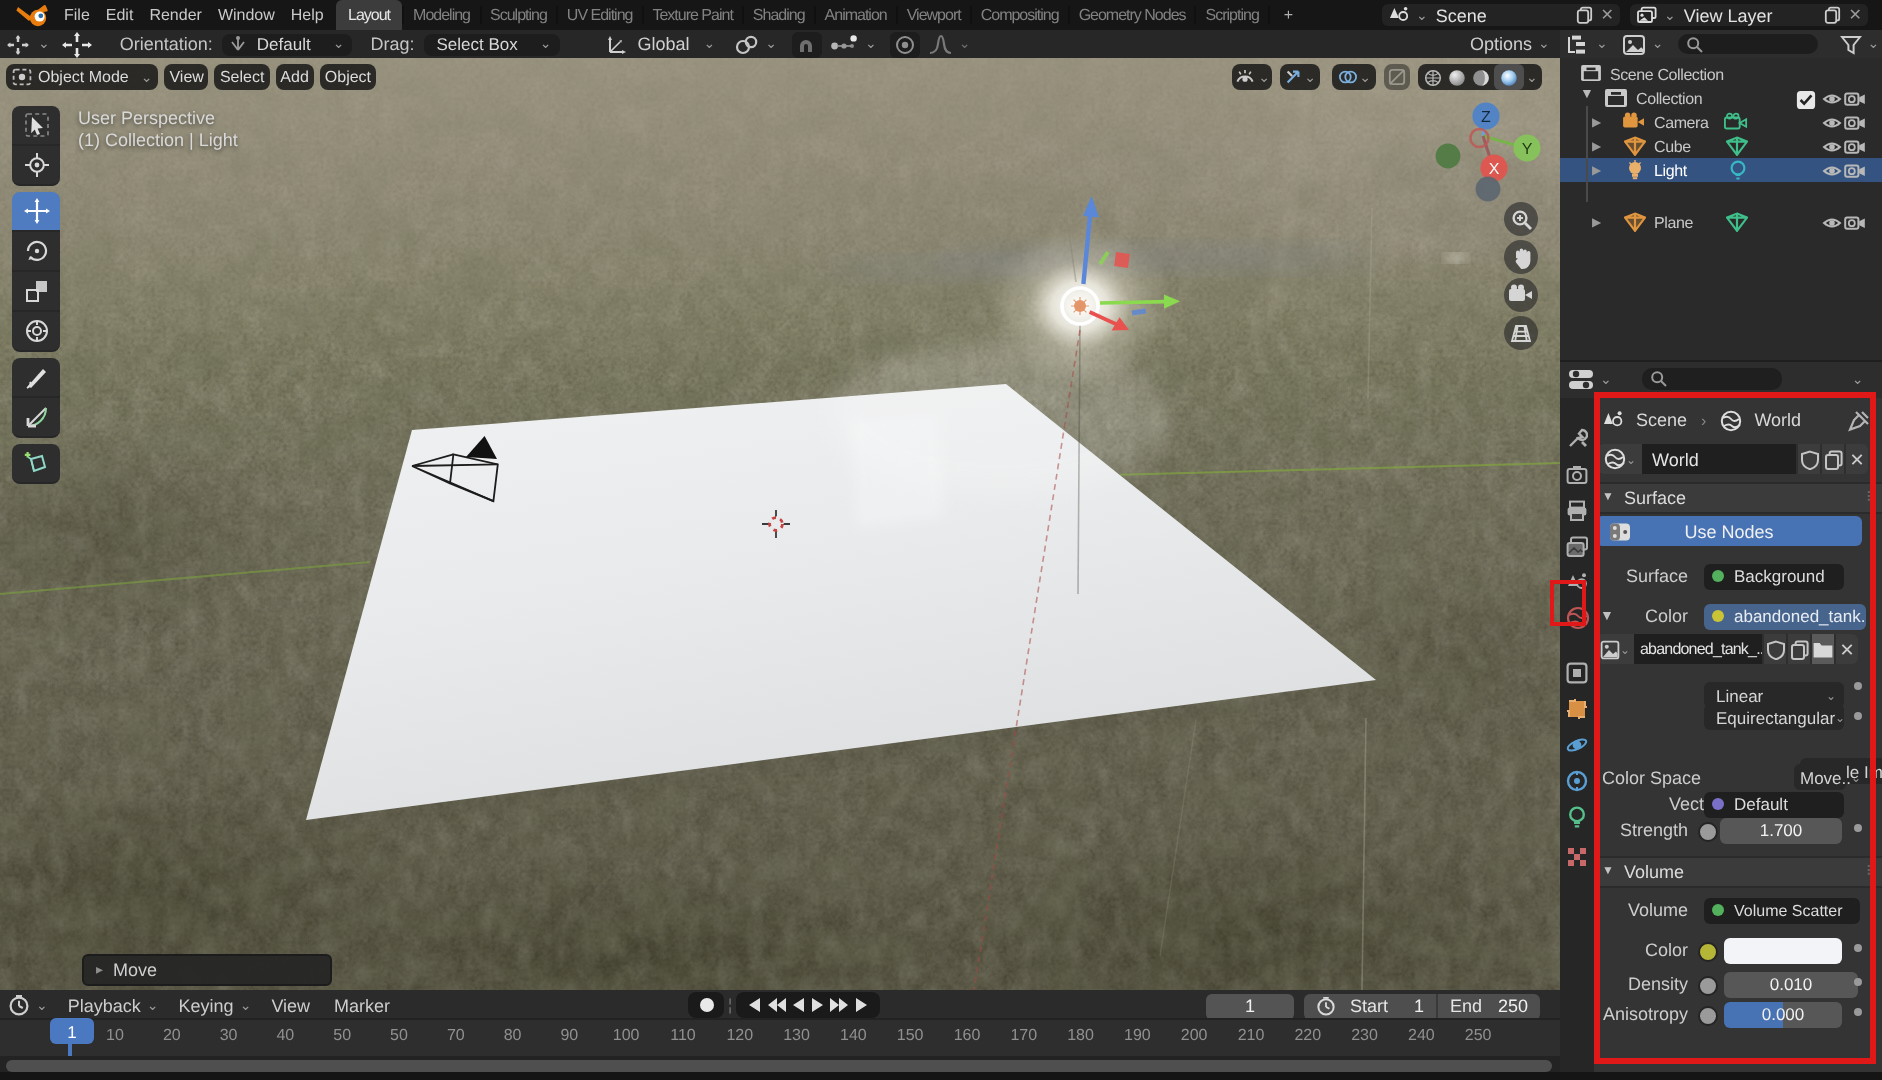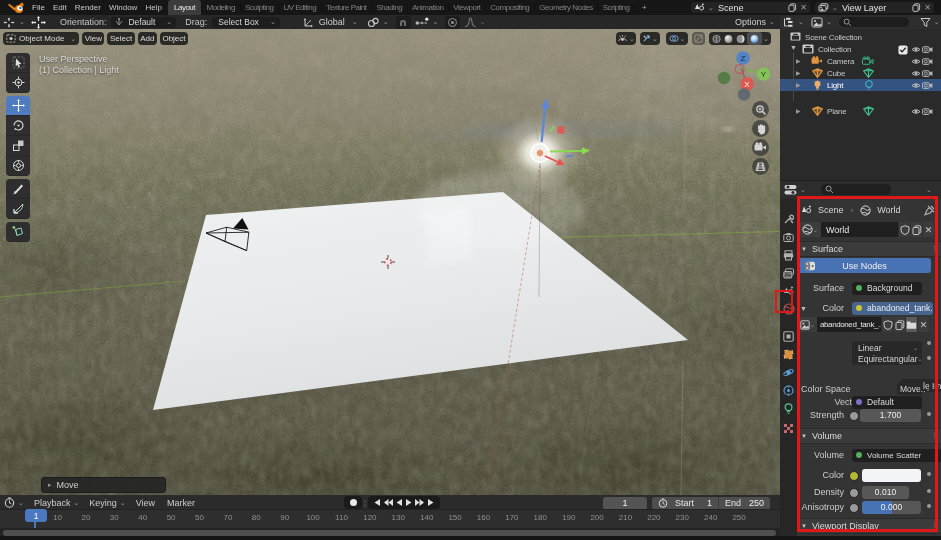--- a/index.html
+++ b/index.html
@@ -902,49 +902,44 @@
     </div>
       <span class="rdot" style="top:213px;"></span>
 
     <div class="phdr" style="top:229px;">
         <span class="ptri">▼</span>
         <span class="phtxt">Volume</span>
         <span class="pdots">⠿</span>
       </div>
     <div class="abs row" style="left:0;top:249px;width:144px;height:14px;">
       <span class="plabel">Volume</span>
-      <div class="pfield" style="width:90px;font-size:8px;">
+      <div class="pfield" style="width:78px;font-size:8px;">
           <span class="dot" style="background:#53b05c;"></span>
           <span>Volume Scatter</span>
         </div>
     </div>
     <div class="abs row" style="left:0;top:269px;width:144px;height:14px;">
       <span class="plabel">Color</span>
       <span class="dotbtn" style="background:#b5b538;"></span>
       <div style="position:absolute;left:65px;width:59px;height:13px;background:#f2f4f7;border-radius:3px;"></div>
     </div>
       <span class="rdot" style="top:273px;"></span>
     <div class="abs row" style="left:0;top:286px;width:144px;height:14px;">
       <span class="plabel">Density</span>
       <span class="dotbtn"></span>
-      <div class="pslider" style="left:65px;width:47px;">0.010</div>
+      <div class="pslider" style="left:65px;width:67px;">0.010</div>
     </div>
       <span class="rdot" style="top:290px;"></span>
     <div class="abs row" style="left:0;top:301px;width:144px;height:14px;">
       <span class="plabel">Anisotropy</span>
       <span class="dotbtn"></span>
       <div class="pslider" style="left:65px;width:59px;background:linear-gradient(to right,#4772b3 50%,#575757 50%);">0.000</div>
     </div>
       <span class="rdot" style="top:305px;"></span>
 
-    <div class="phdr" style="top:319px;">
-        <span class="ptri">▼</span>
-        <span class="phtxt">Viewport Display</span>
-        <span class="pdots">⠿</span>
-      </div>
   </div>
 
   <div class="abs" style="left:-5px;top:261px;width:14px;height:19px;border:2px solid #e01818;"></div>
   <div class="abs" style="left:17px;top:167px;width:135px;height:330px;border:3px solid #e01818;"></div>
 </div>
 <style>
   .orow{position:absolute;left:0;width:161px;height:12px;}
   .oic{position:absolute;top:1px;}
   .otxt{position:absolute;top:1.5px;font-size:8px;letter-spacing:-0.2px;color:#c8c8c8;white-space:nowrap;}
   .oarr{position:absolute;top:2px;font-size:6px;color:#999;}

